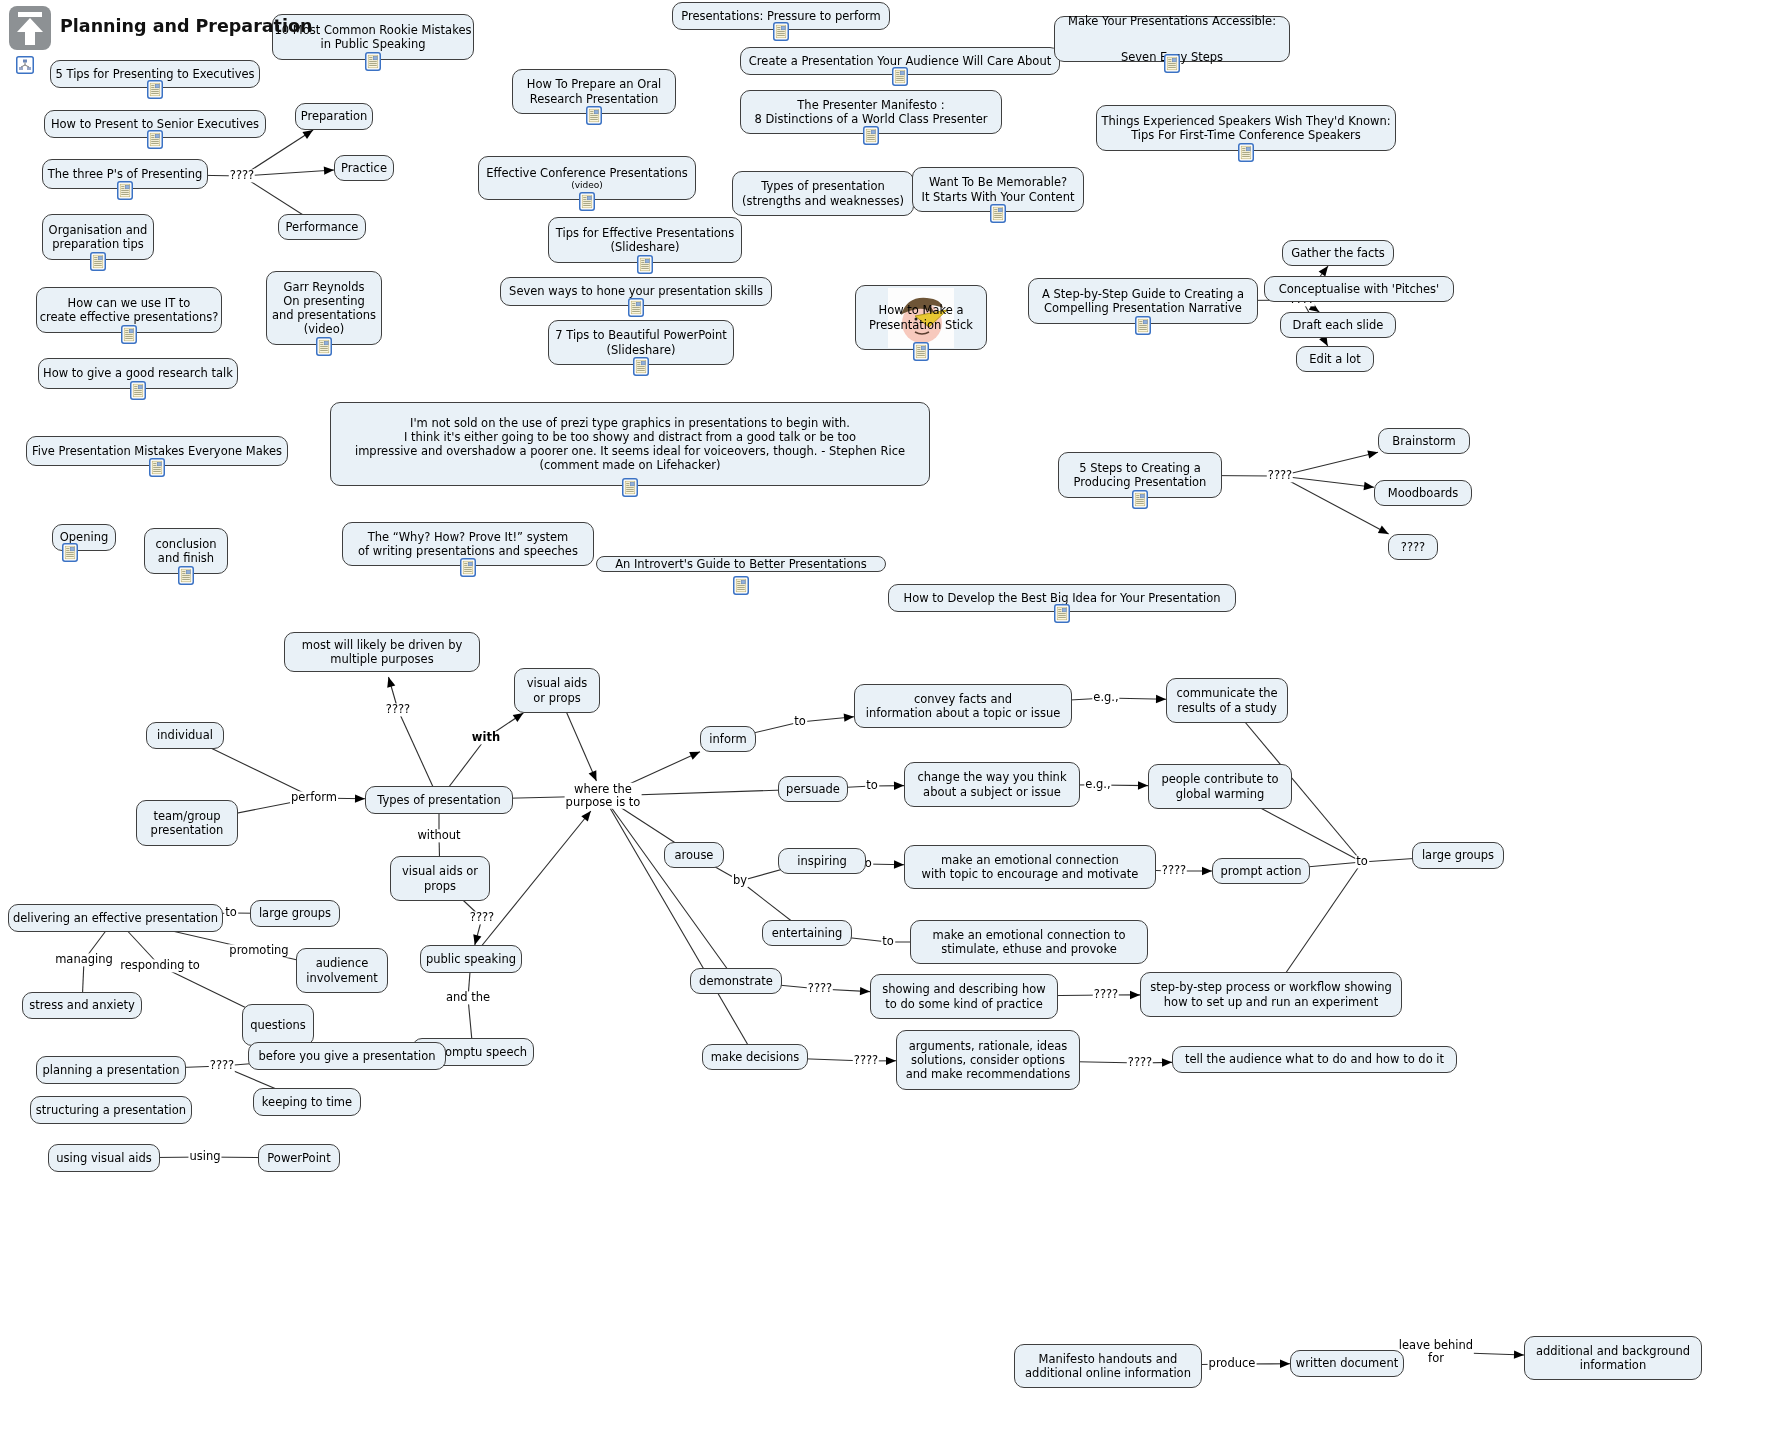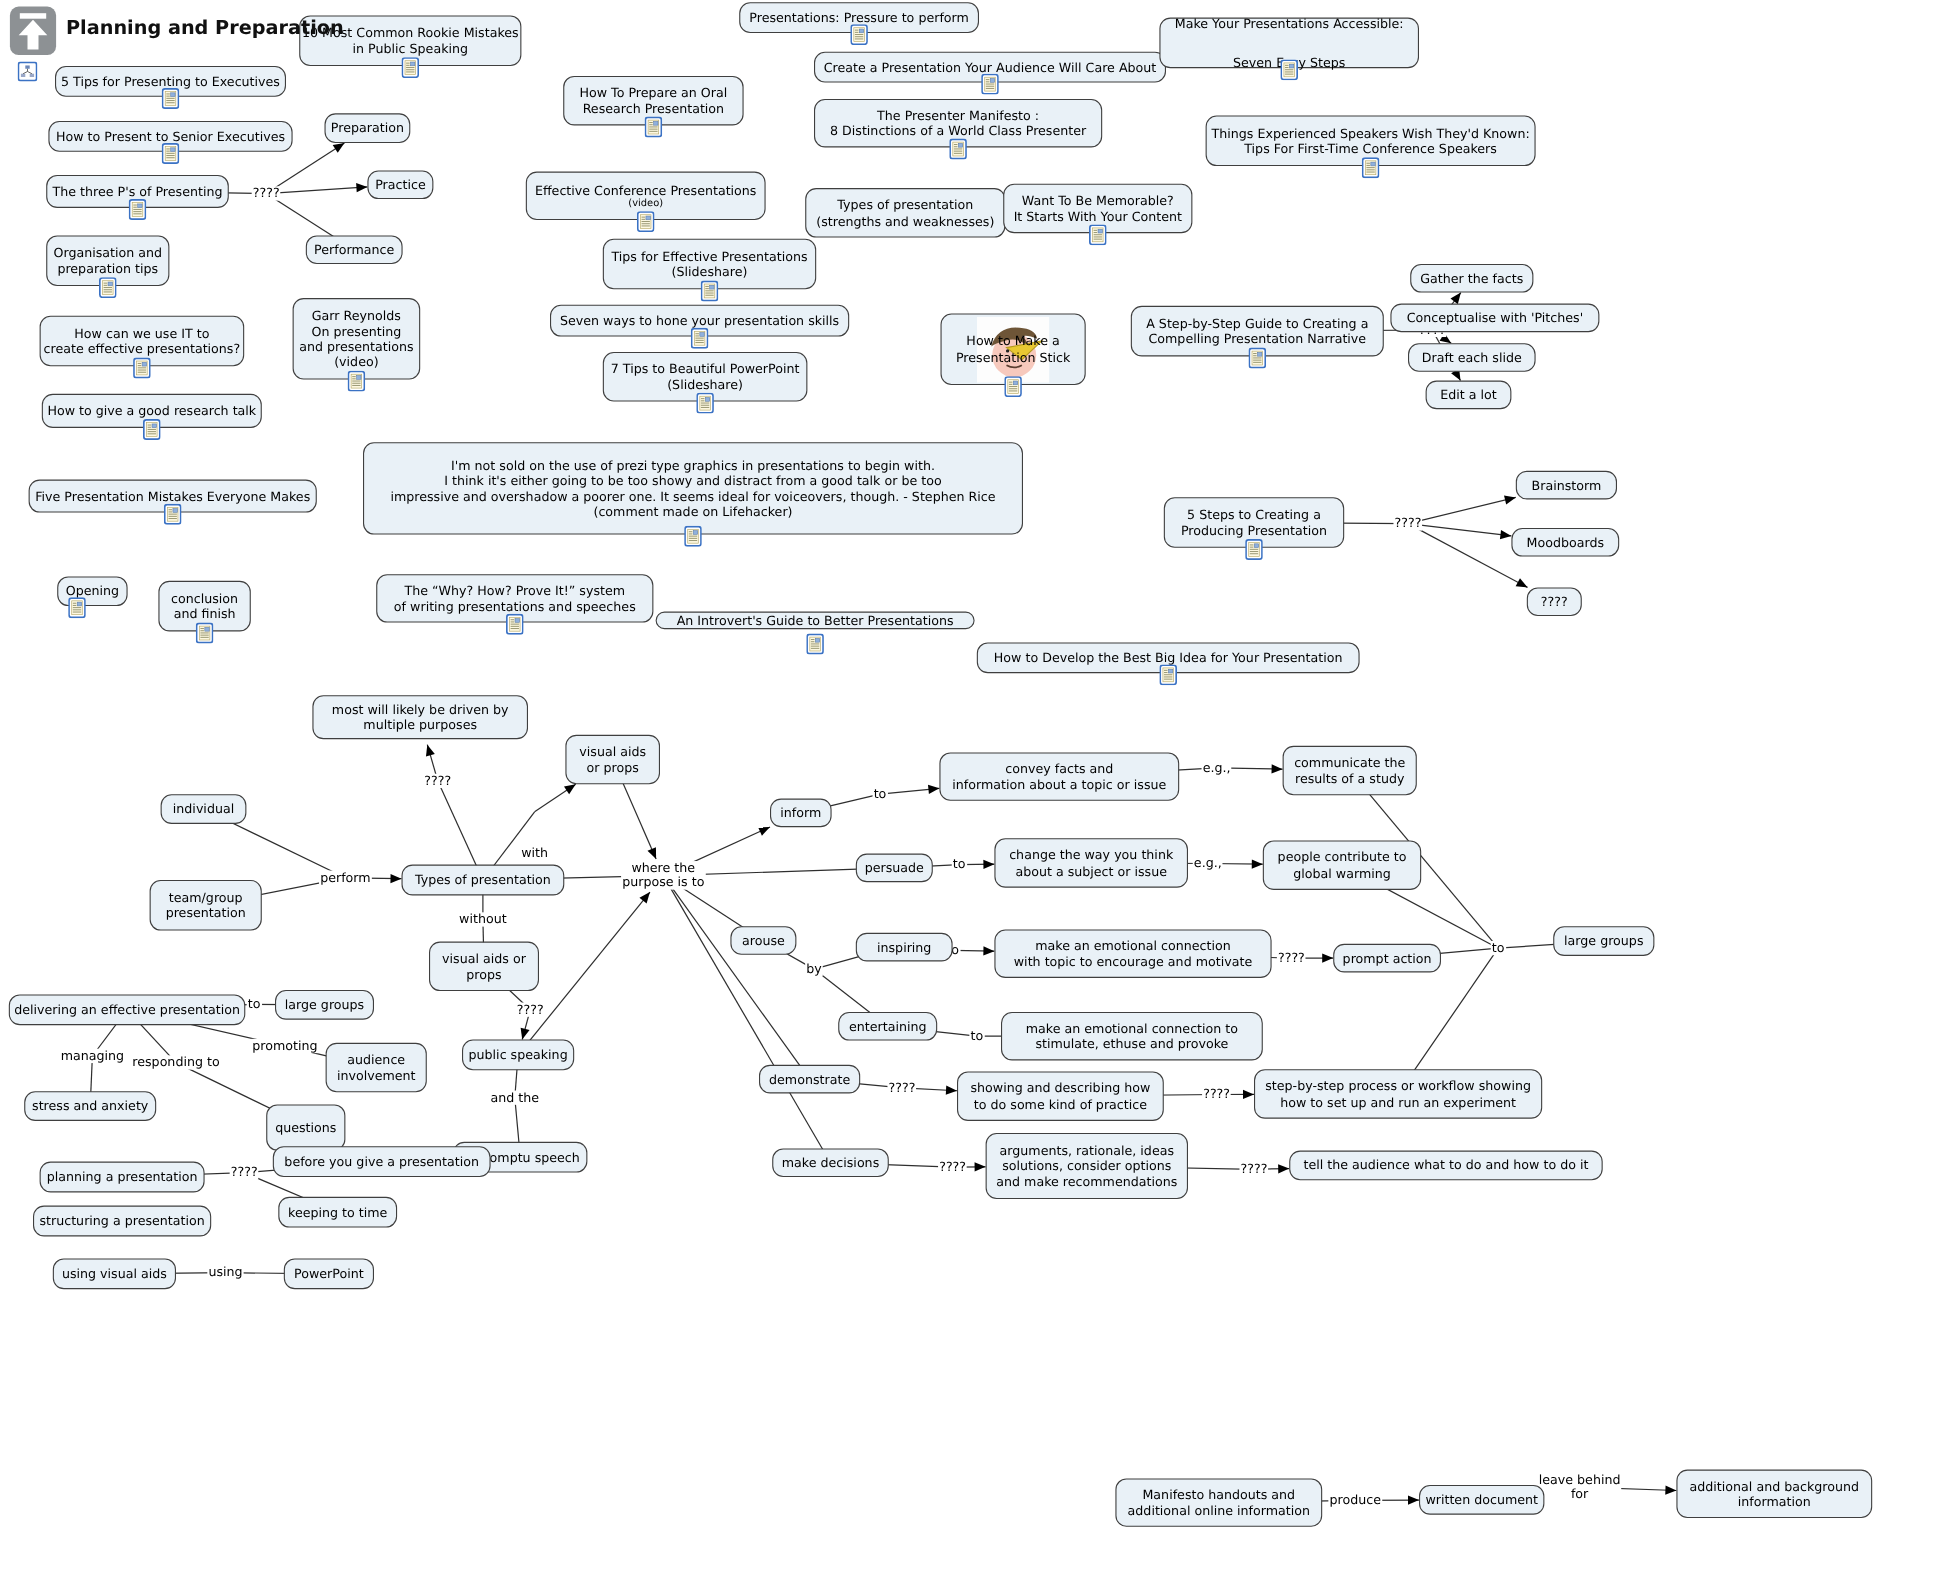--- a/index.html
+++ b/index.html
@@ -792,21 +792,21 @@
     </div>
     <div class="node" style="left: 1524px; top: 1336px; width: 178px; height: 44px;">
       <div class="ln">additional and background</div>
       <div class="ln">information</div>
     </div>
     <div class="lbl" style="left: 242px; top: 176px;">????</div>
     <div class="lbl" style="left: 1302px; top: 300px;">????</div>
     <div class="lbl" style="left: 1280px; top: 476px;">????</div>
     <div class="lbl" style="left: 314px; top: 798px;">perform</div>
     <div class="lbl" style="left: 398px; top: 710px;">????</div>
-    <div class="lbl" style="left: 486px; top: 776px;">with</div>
+    <div class="lbl" style="left: 486px; top: 738px; font-weight: bold;">with</div>
     <div class="lbl" style="left: 603px; top: 796px;">where the
 purpose is to</div>
     <div class="lbl" style="left: 439px; top: 836px;">without</div>
     <div class="lbl" style="left: 482px; top: 918px;">????</div>
     <div class="lbl" style="left: 468px; top: 998px;">and the</div>
     <div class="lbl" style="left: 800px; top: 722px;">to</div>
     <div class="lbl" style="left: 1106px; top: 698px;">e.g.,</div>
     <div class="lbl" style="left: 872px; top: 786px;">to</div>
     <div class="lbl" style="left: 1098px; top: 785px;">e.g.,</div>
     <div class="lbl" style="left: 740px; top: 881px;">by</div>

